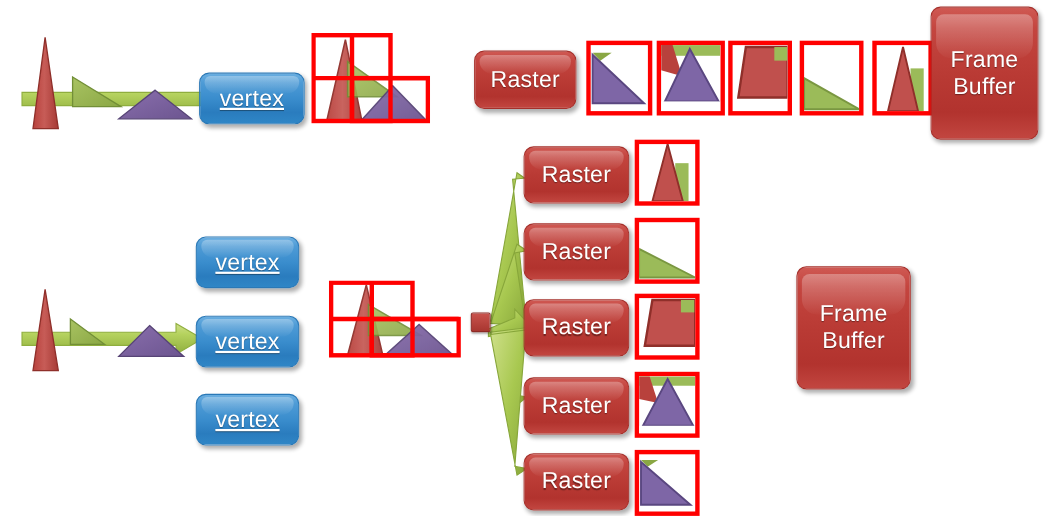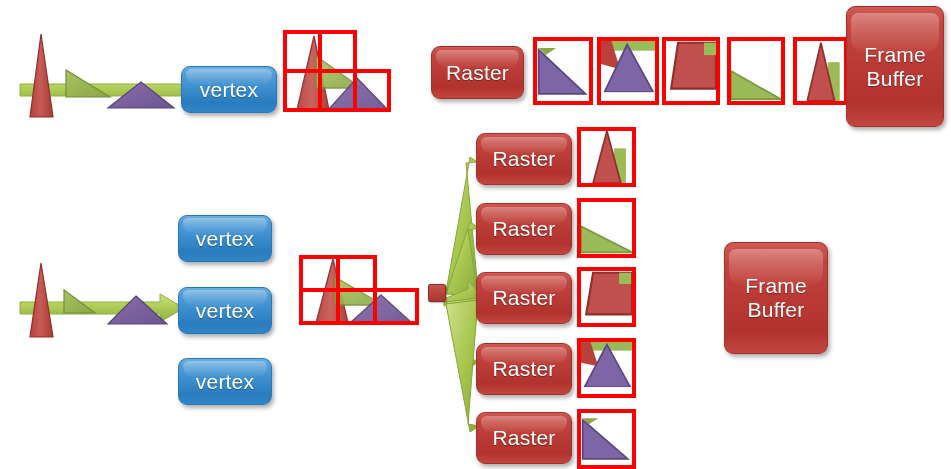--- a/index.html
+++ b/index.html
@@ -26,20 +26,21 @@
     line-height:1.12;
     letter-spacing:.2px;
     box-shadow:2px 3px 4px rgba(0,0,0,.32);
     box-sizing:border-box;
     user-select:none;
   }
   .box.blue{
     background:linear-gradient(to bottom,#6aaee0 0%,#4e9bd6 18%,#3a8dcd 50%,#2a7cbe 78%,#2f86c6 100%);
     border:1px solid #2a78b6;
     text-shadow:0 1px 1px rgba(0,0,0,.35);
+    text-decoration:underline;
   }
   .box.red{
     background:linear-gradient(to bottom,#cf5953 0%,#c4453f 16%,#b93a34 52%,#b2332e 80%,#c24640 100%);
     border:1px solid #a5302b;
     text-shadow:0 1px 1px rgba(0,0,0,.4);
   }
   .box.red .hl, .box.blue .hl{
     position:absolute;left:4%;top:5%;width:92%;height:34%;
     border-radius:7px 7px 14px 14px;
     background:linear-gradient(to bottom,rgba(255,255,255,.30),rgba(255,255,255,.02));

